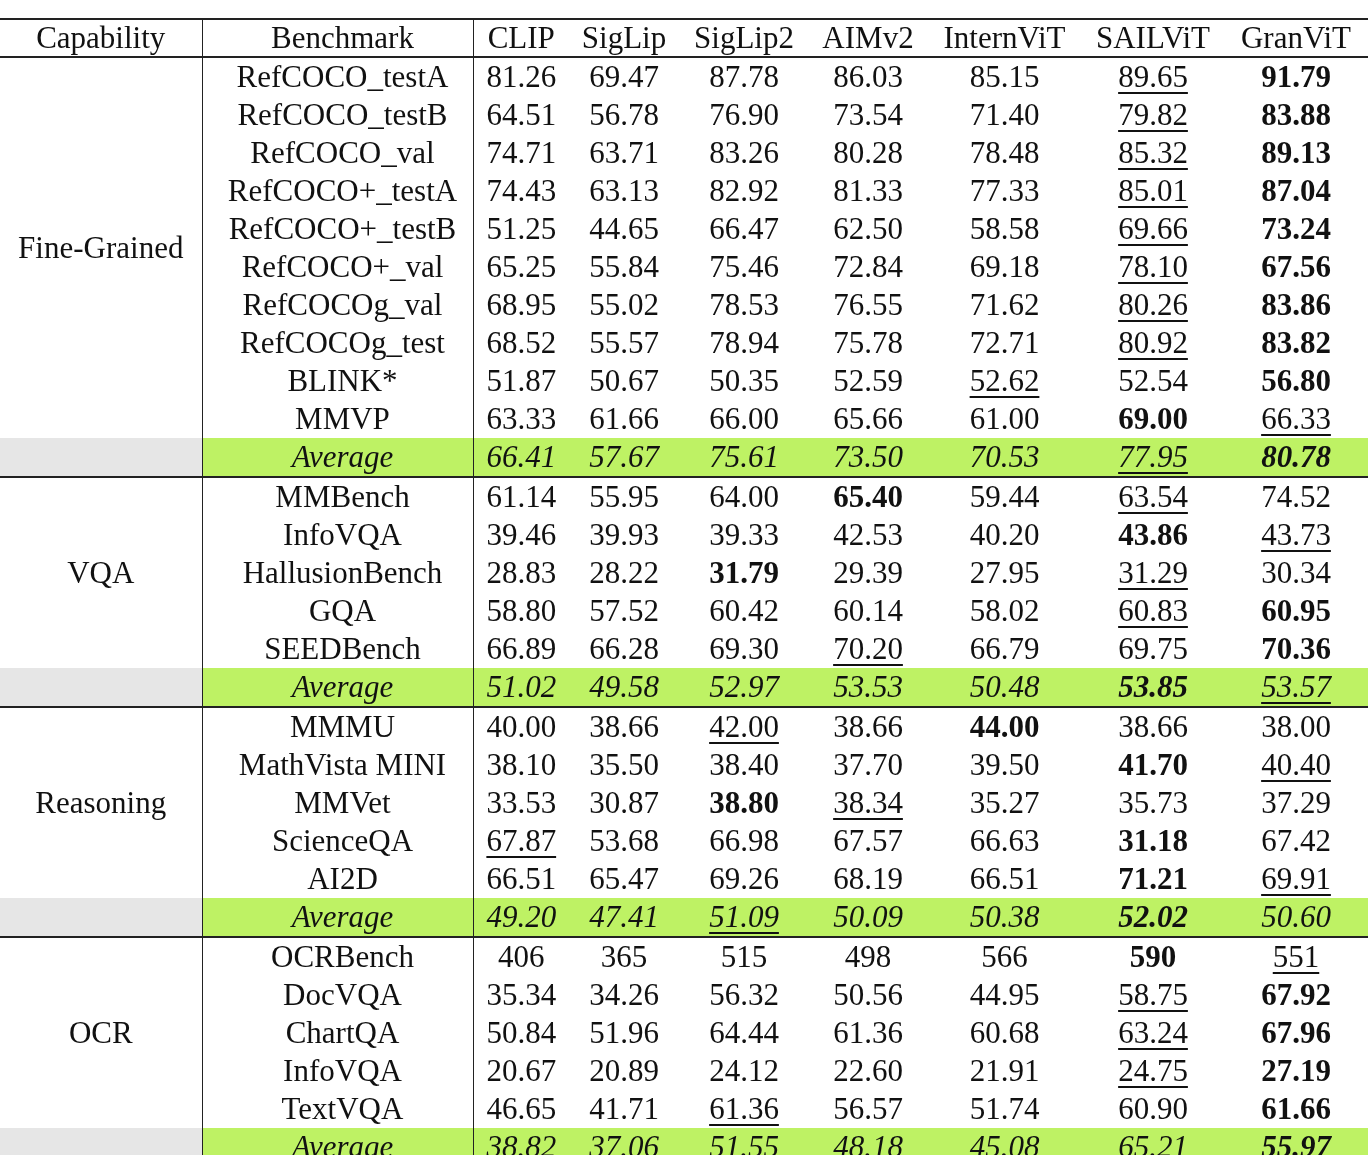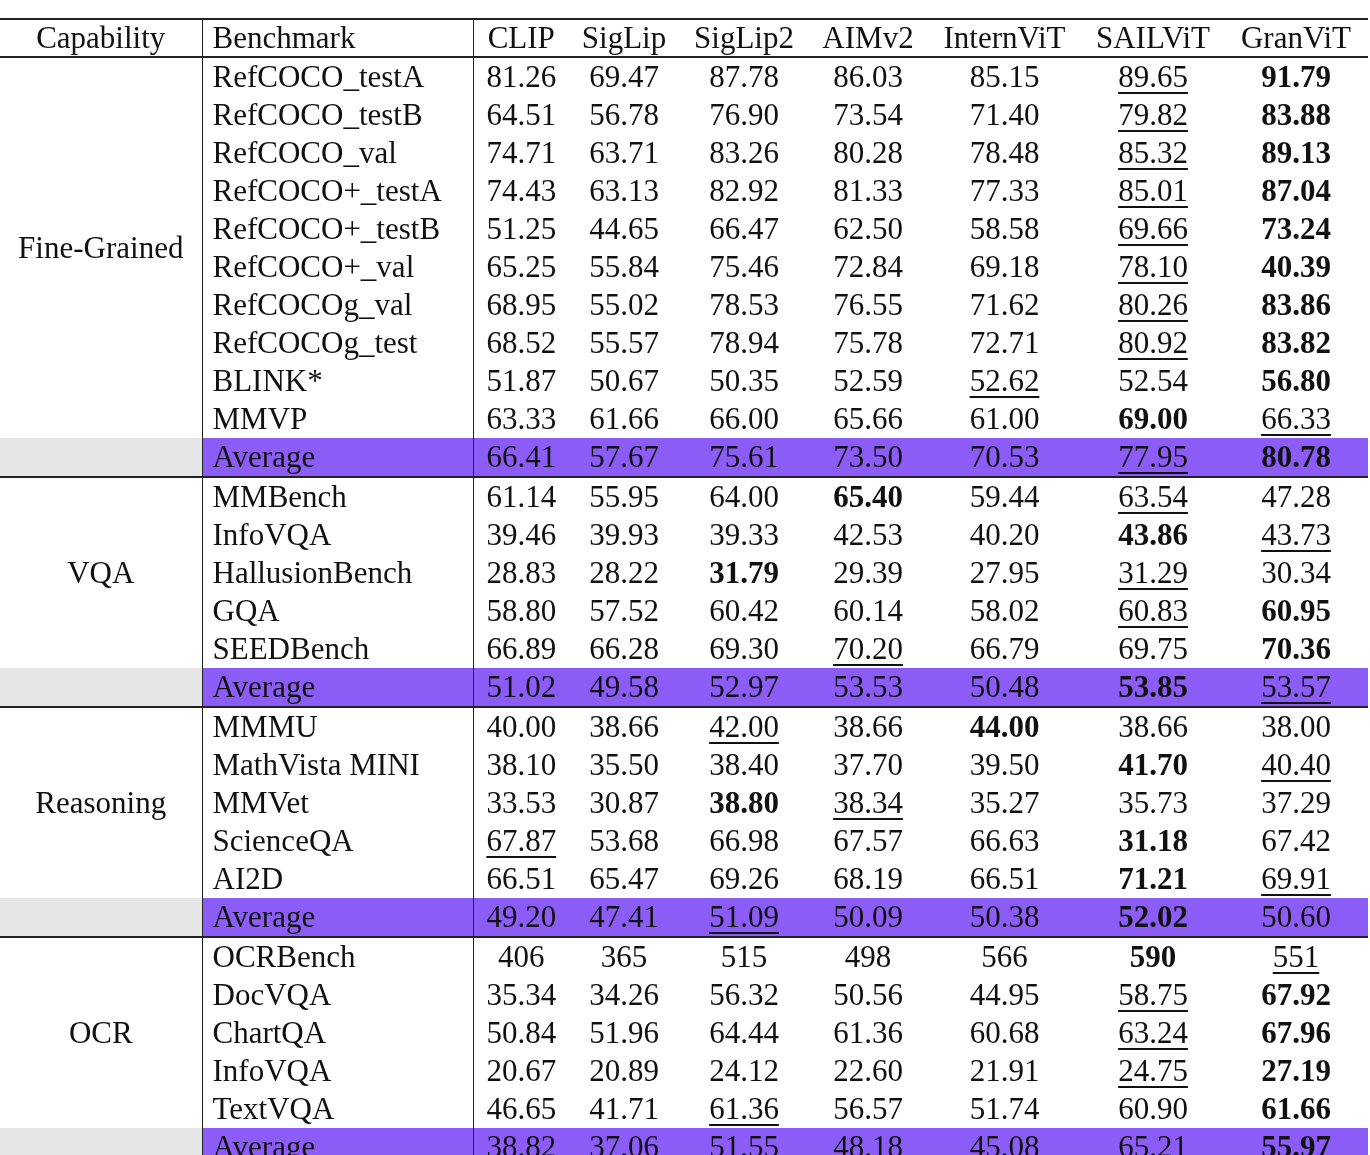--- a/index.html
+++ b/index.html
@@ -16,27 +16,27 @@
   #tbl th, #tbl td {
     padding: 0;
     height: 38px;
     line-height: 38px;
     white-space: nowrap;
     font-weight: normal;
   }
   #tbl thead tr { border-top: 2px solid #222; border-bottom: 2px solid #222; }
   #tbl thead th { height: 36px; line-height: 36px; }
   .c-cap { width: 202px; text-align: center; border-right: 1.5px solid #222; }
-  .c-bench { width: 270px; text-align: left; padding-left: 10px !important; border-right: 1.5px solid #222; }
+  .c-bench { width: 270px; text-align: center; padding-left: 10px !important; border-right: 1.5px solid #222; }
   .c-val { text-align: center; }
   col.cap { width: 202px; }
   col.bench { width: 271px; }
   col.v1 { width: 96px; } col.v2 { width: 110px; } col.v3 { width: 130px; }
   col.v4 { width: 118px; } col.v5 { width: 155px; } col.v6 { width: 142px; } col.v7 { width: 144px; }
-  tr.avg td.c-bench, tr.avg td.c-val { background: #8b5cf6; }
+  tr.avg td.c-bench, tr.avg td.c-val { background: #bef264; font-style: italic; }
   tr.avg td.c-cap { background: #e6e6e6; }
   tbody.section { border-bottom: 2px solid #222; }
   .b { font-weight: bold; text-align: center; }
   .u { text-decoration: underline; text-decoration-thickness: 1.5px; text-underline-offset: 5px; }
 </style>
 </head>
 <body>
 
 <table id="tbl">
   <colgroup>
@@ -116,21 +116,21 @@
         <td class="c-val"><span class="b">73.24</span></td>
       </tr>
       <tr>
         <td class="c-bench">RefCOCO+_val</td>
         <td class="c-val"><span>65.25</span></td>
         <td class="c-val"><span>55.84</span></td>
         <td class="c-val"><span>75.46</span></td>
         <td class="c-val"><span>72.84</span></td>
         <td class="c-val"><span>69.18</span></td>
         <td class="c-val"><span class="u">78.10</span></td>
-        <td class="c-val"><span class="b">40.39</span></td>
+        <td class="c-val"><span class="b">67.56</span></td>
       </tr>
       <tr>
         <td class="c-bench">RefCOCOg_val</td>
         <td class="c-val"><span>68.95</span></td>
         <td class="c-val"><span>55.02</span></td>
         <td class="c-val"><span>78.53</span></td>
         <td class="c-val"><span>76.55</span></td>
         <td class="c-val"><span>71.62</span></td>
         <td class="c-val"><span class="u">80.26</span></td>
         <td class="c-val"><span class="b">83.86</span></td>
@@ -180,21 +180,21 @@
     <tbody class="section">
       <tr>
         <td class="c-cap" rowspan="5">VQA</td>
         <td class="c-bench">MMBench</td>
         <td class="c-val"><span>61.14</span></td>
         <td class="c-val"><span>55.95</span></td>
         <td class="c-val"><span>64.00</span></td>
         <td class="c-val"><span class="b">65.40</span></td>
         <td class="c-val"><span>59.44</span></td>
         <td class="c-val"><span class="u">63.54</span></td>
-        <td class="c-val"><span>47.28</span></td>
+        <td class="c-val"><span>74.52</span></td>
       </tr>
       <tr>
         <td class="c-bench">InfoVQA</td>
         <td class="c-val"><span>39.46</span></td>
         <td class="c-val"><span>39.93</span></td>
         <td class="c-val"><span>39.33</span></td>
         <td class="c-val"><span>42.53</span></td>
         <td class="c-val"><span>40.20</span></td>
         <td class="c-val"><span class="b">43.86</span></td>
         <td class="c-val"><span class="u">43.73</span></td>

